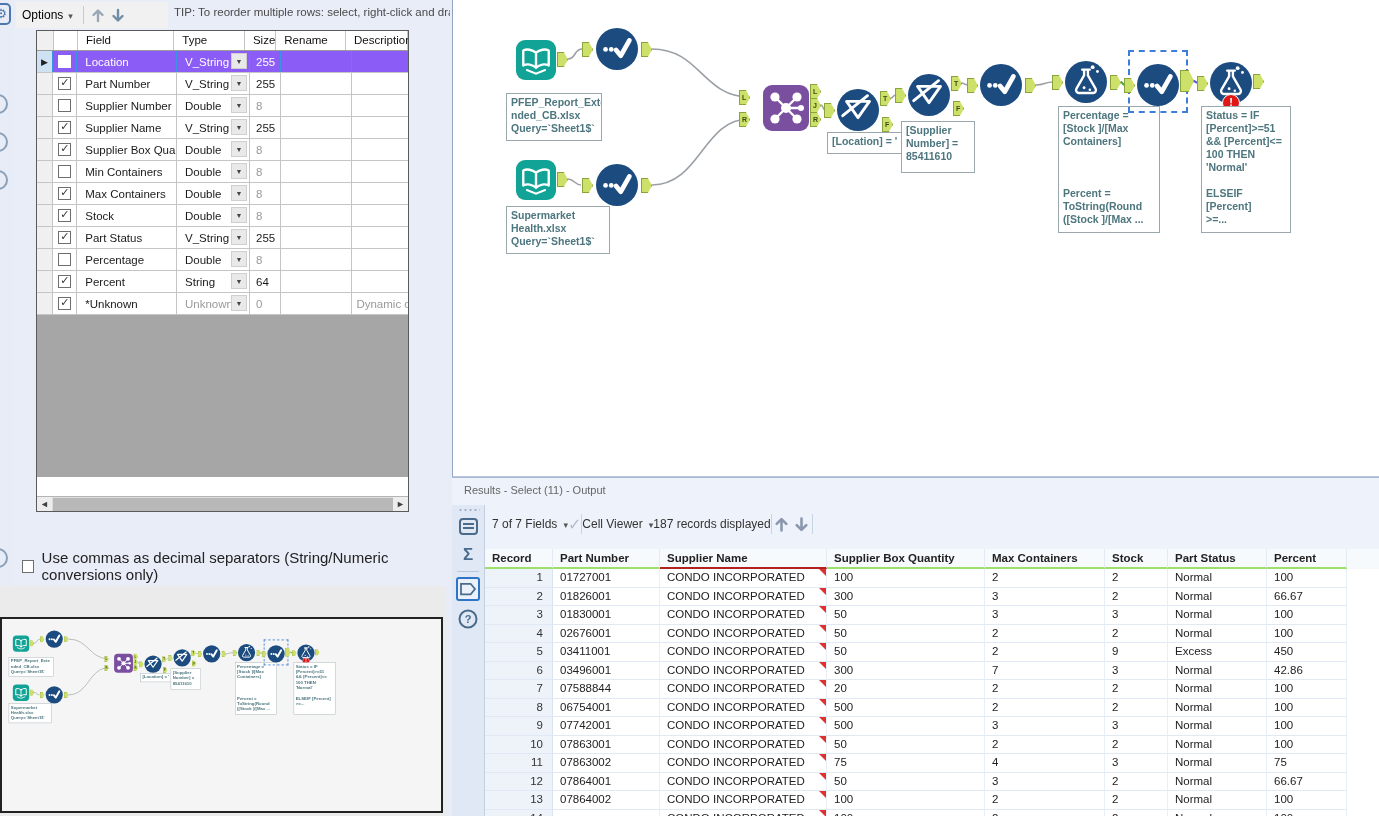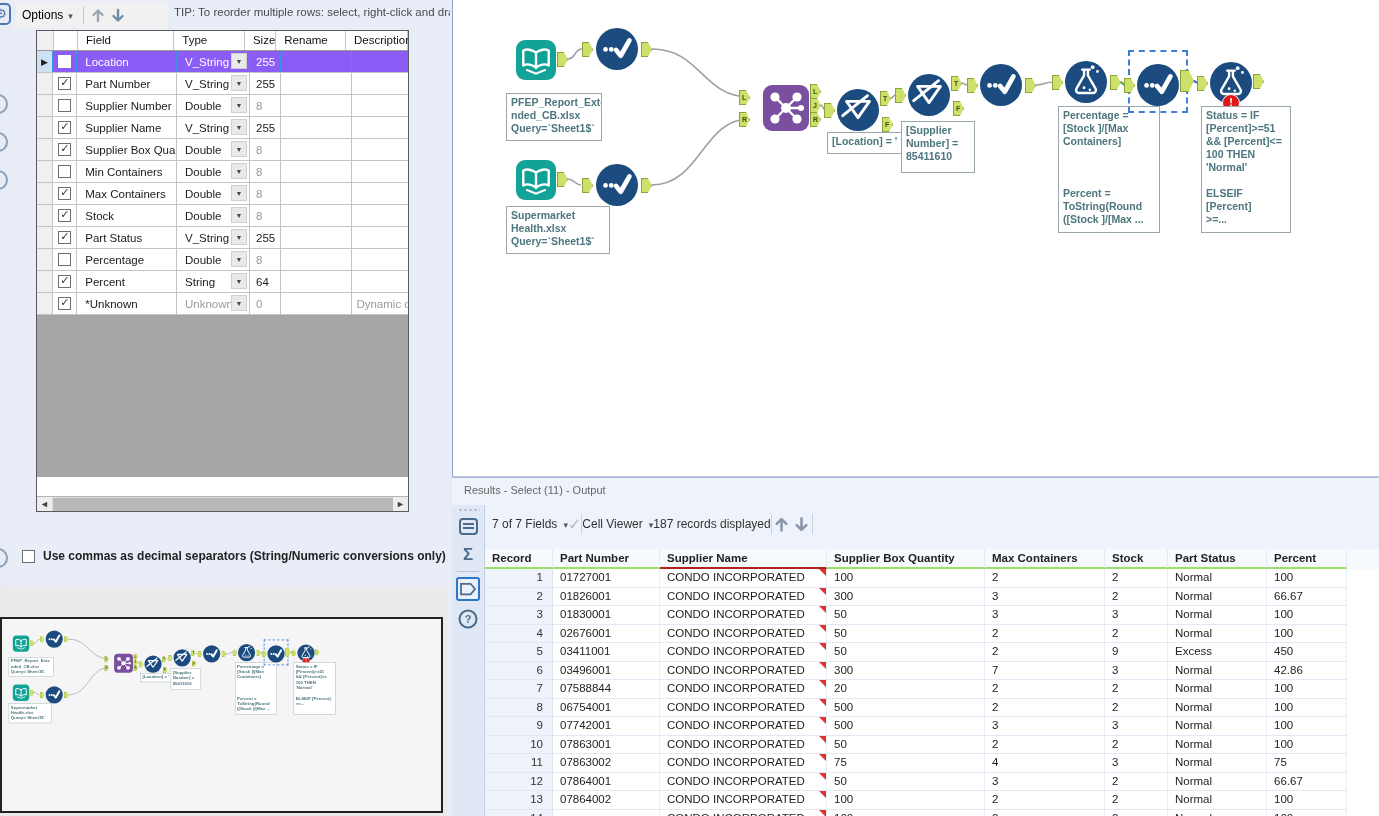--- a/index.html
+++ b/index.html
@@ -49,21 +49,21 @@
   .frow.sel .c-rh { background:#cfe2f4; }
   .frow.sel .c-rh::after { content:"▶"; color:#222; font-size:9px; }
   .frow.sel .cbx { border-color:#fff; }
   #fgrid-filler { background:#a6a6a6; width:100%; }
   #fgrid-hscroll { position:absolute; left:0; bottom:0; width:100%; height:15px; background:#dcdcdc;
      border-top:1px solid #b5b5b5; }
   .hs-arrow { position:absolute; top:0; width:15px; height:15px; background:#ededed; color:#404040;
      font-size:9px; text-align:center; line-height:15px; }
   .hs-thumb { position:absolute; left:16px; top:1px; width:366px; height:13px; background:#b8b8b8; }
   #use-commas { position:absolute; left:8px; top:549px; display:flex; align-items:center; gap:8px; }
-  #use-commas span.lbl { font-size:12px; color:#222;font-weight:bold; }
+  #use-commas span.lbl { font-size:15px; color:#222; }
 
   
   #canvas-panel { left:452px; top:0; width:927px; height:477px; background:#fff;
      border-left:1px solid #93a4c2; border-bottom:1px solid #b9c6dd; overflow:hidden; }
   .tool-circle { position:absolute; width:42px; height:42px; border-radius:50%; background:#1b4b7f; }
   .tool-rect   { position:absolute; width:44px; height:44px; border-radius:9px; }
   .t-input { background:#10a396; }
   .t-join  { background:#7a4fa0; }
   .port { position:absolute; width:11px; height:15px; background:#cde069; border:1px solid #89a43b;
      clip-path:polygon(0 0,62% 0,100% 50%,62% 100%,0 100%);

